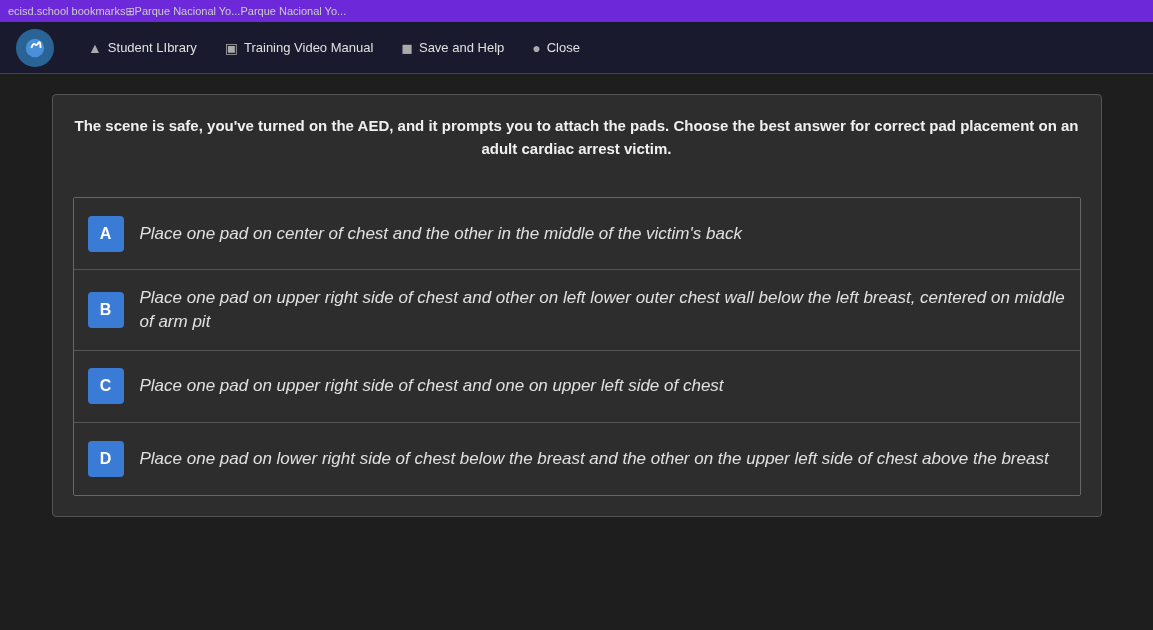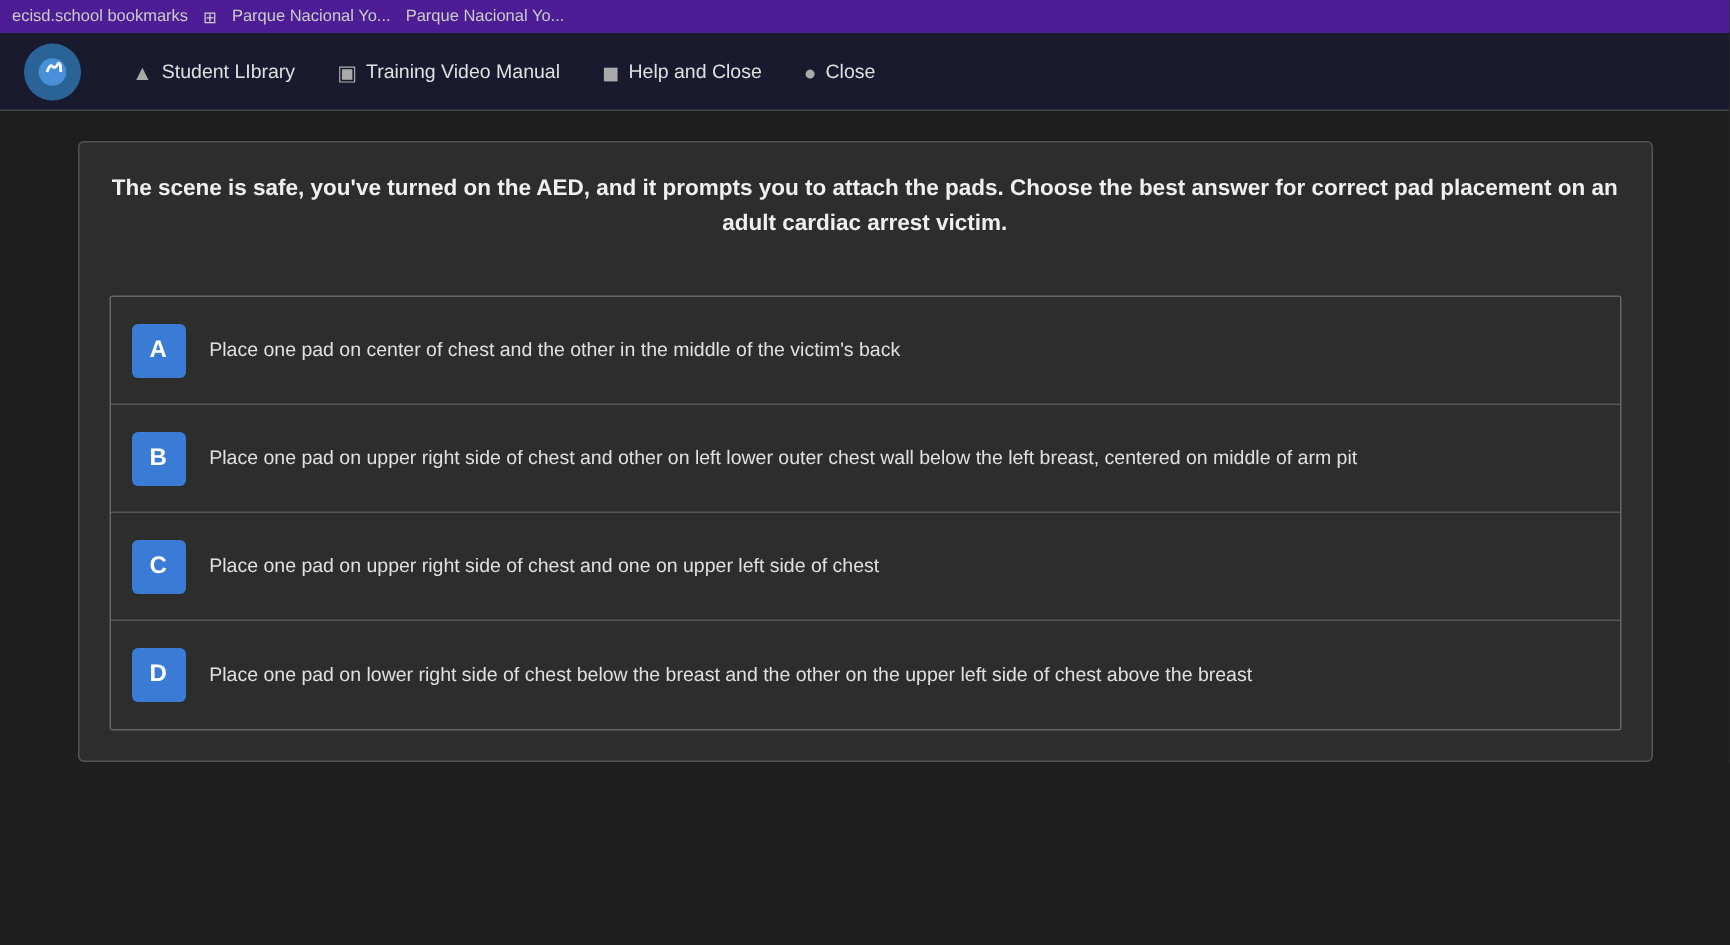--- a/index.html
+++ b/index.html
@@ -8,25 +8,24 @@
       width: 1153px;
       height: 630px;
       background: #2a2a2a;
       font-family: Arial, sans-serif;
       overflow: hidden;
     }
 
     
     .browser-bar {
       height: 22px;
-      background: #4c1d95;
+      background: #6d28d9;
       display: flex;
       align-items: center;
       padding: 0 8px;
-      gap: 10px;
     }
 
     .browser-bar-text {
       color: #ccc;
       font-size: 11px;
     }
 
     
     .toolbar {
       height: 52px;
@@ -133,22 +132,23 @@
       justify-content: center;
       color: #fff;
       font-size: 16px;
       font-weight: bold;
       flex-shrink: 0;
       margin-right: 16px;
     }
 
     .answer-text {
       color: #e0e0e0;
-      font-size: 13px;
+      font-size: 17px;
       line-height: 1.4;
+      font-style: italic;
     }
   </style>
 </head>
 <body>
 
 <div class="browser-bar">
   <span class="browser-bar-text">ecisd.school bookmarks</span>
   <span class="browser-bar-text">⊞</span>
   <span class="browser-bar-text">Parque Nacional Yo...</span>
   <span class="browser-bar-text">Parque Nacional Yo...</span>
@@ -167,21 +167,21 @@
     <span>Student LIbrary</span>
   </div>
 
   <div class="toolbar-item">
     <span class="icon">▣</span>
     <span>Training Video Manual</span>
   </div>
 
   <div class="toolbar-item">
     <span class="icon">◼</span>
-    <span>Help and Close</span>
+    <span>Save and Help</span>
   </div>
 
   <div class="toolbar-item">
     <span class="icon">●</span>
     <span>Close</span>
   </div>
 </div>
 
 <div class="main-content">
   <div class="question-container">

